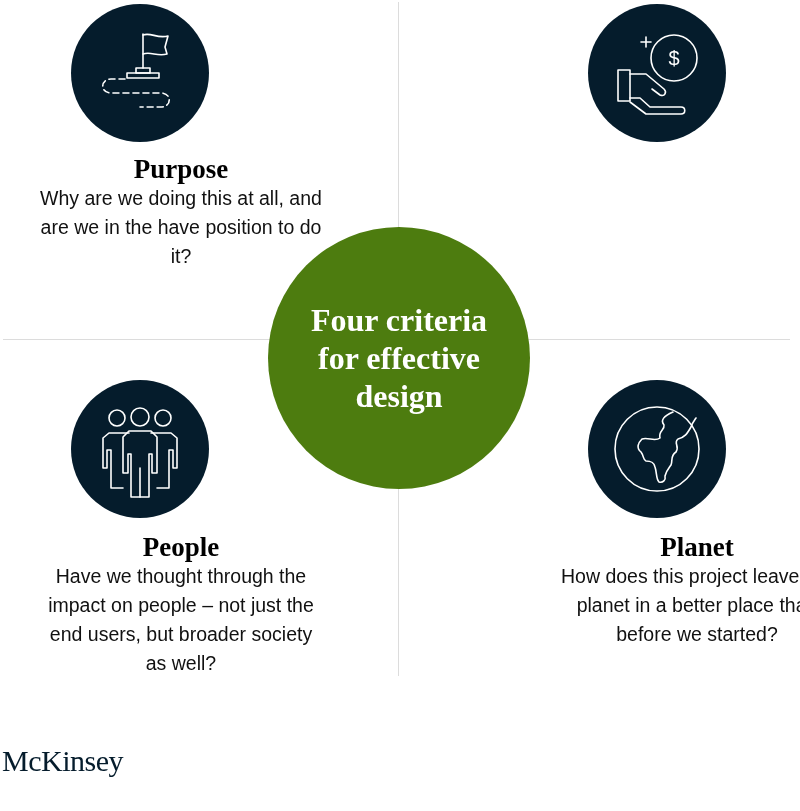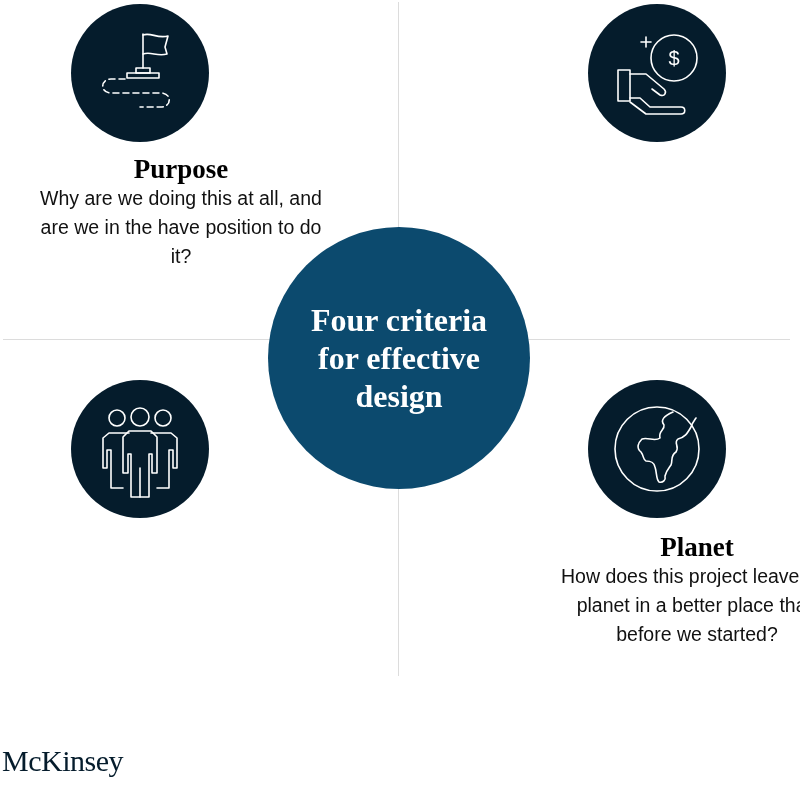--- a/index.html
+++ b/index.html
@@ -16,21 +16,21 @@
     .quad-title {
       font-family: "Liberation Serif", "DejaVu Serif", serif; font-weight: bold;
       font-size: 27px; line-height: 30px; color: #000;
     }
     .quad-body {
       font-family: "Liberation Sans", "DejaVu Sans", sans-serif;
       font-size: 19.5px; line-height: 29px; color: #111;
     }
     .center-circle {
       position: absolute; left: 268px; top: 227px; width: 262px; height: 262px; border-radius: 50%;
-      background: #0c4a6e; display: flex; align-items: center; justify-content: center; text-align: center;
+      background: #4d7c0f; display: flex; align-items: center; justify-content: center; text-align: center;
     }
     .center-title {
       font-family: "Liberation Serif", "DejaVu Serif", serif; font-weight: bold;
       color: #ffffff; font-size: 32px; line-height: 38px; width: 220px; white-space: pre-line;
     }
     .logo {
       position: absolute; left: 2px; top: 745px;
       font-family: "Liberation Serif", "DejaVu Serif", serif; color: #051c2c;
       font-size: 30px; line-height: 31px; letter-spacing: -0.5px;
     }
@@ -84,20 +84,24 @@
       <path d="M85 32 C76 36 72 40 76 45 C77 50 70 51 72 58 C67 62 60 57 54 59 C50 63 48 68 53 72 C56 76 55 80 58 81 C63 81 66 82 67 87 C69 93 68 99 71 102 C75 103 78 100 77 96 C78 91 81 88 83 85 C85 80 82 76 88 72 C92 66 85 63 90 59 C97 57 99 54 103 47 C104 43 106 41 108 38"></path>
     </svg>
   </div>
 
   <div class="quad-text" style="left:0px; top:154px; width:282px;">
     <div class="quad-title">Purpose</div>
     <div class="quad-body">Why are we doing this at all, and are we in the have position to do it?</div>
   </div>
 
 
+  <div class="quad-text" style="left:6px; top:532px; width:270px;">
+    <div class="quad-title">People</div>
+    <div class="quad-body">Have we thought through the impact on people – not just the end users, but broader society as well?</div>
+  </div>
 
   <div class="quad-text" style="left:514px; top:532px; width:286px;">
     <div class="quad-title">Planet</div>
     <div class="quad-body">How does this project leave our planet in a better place than before we started?</div>
   </div>
 
   <div class="center-circle">
     <div class="center-title">Four criteria
 for effective
 design</div>

